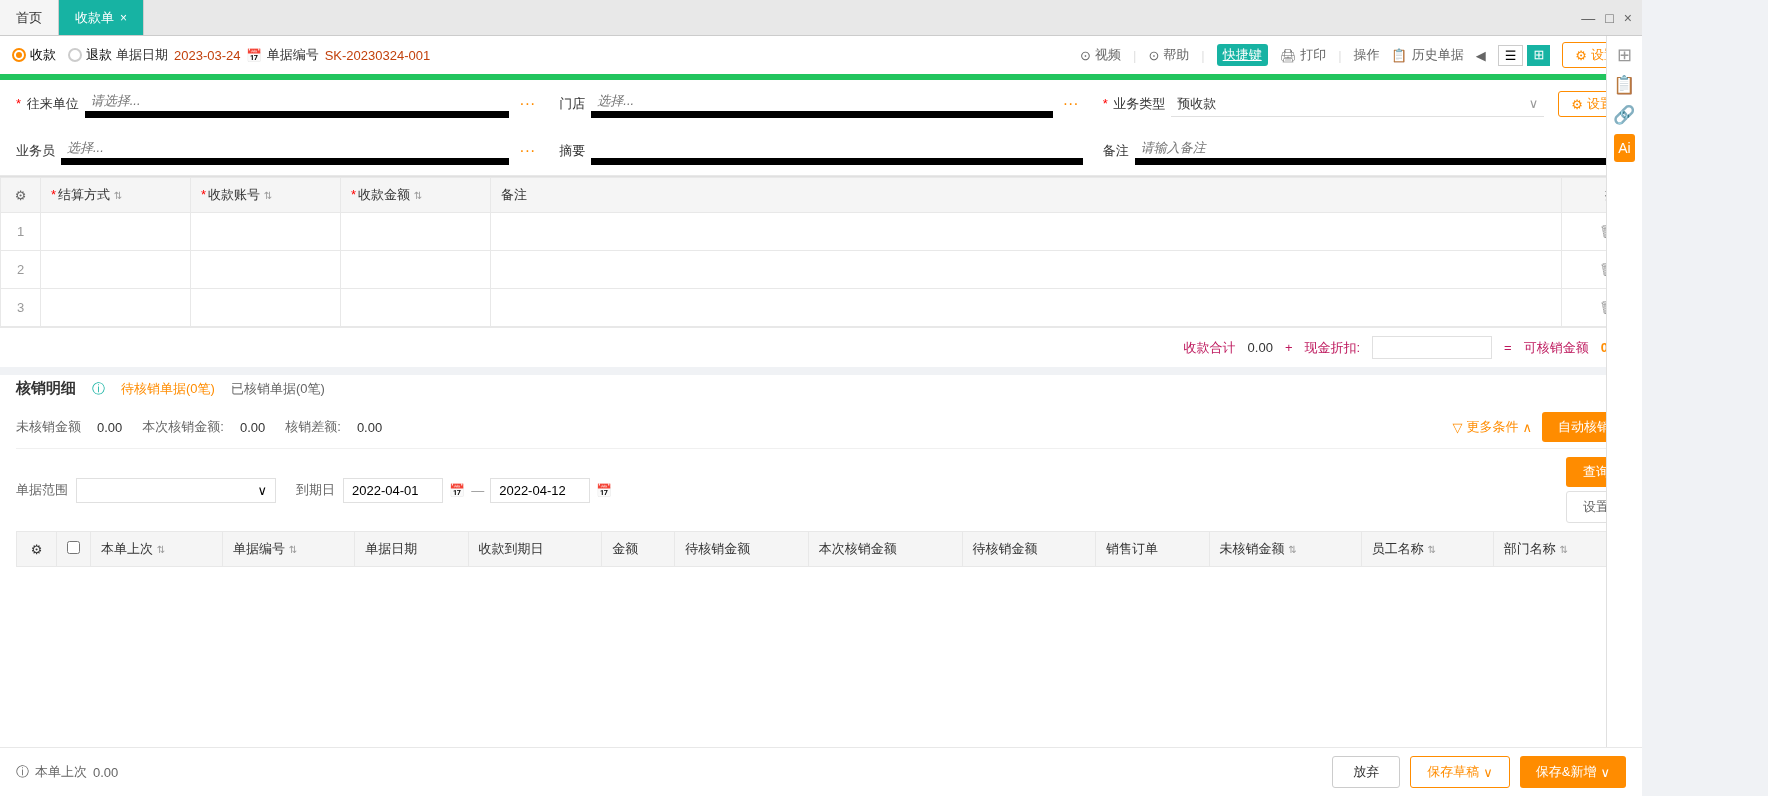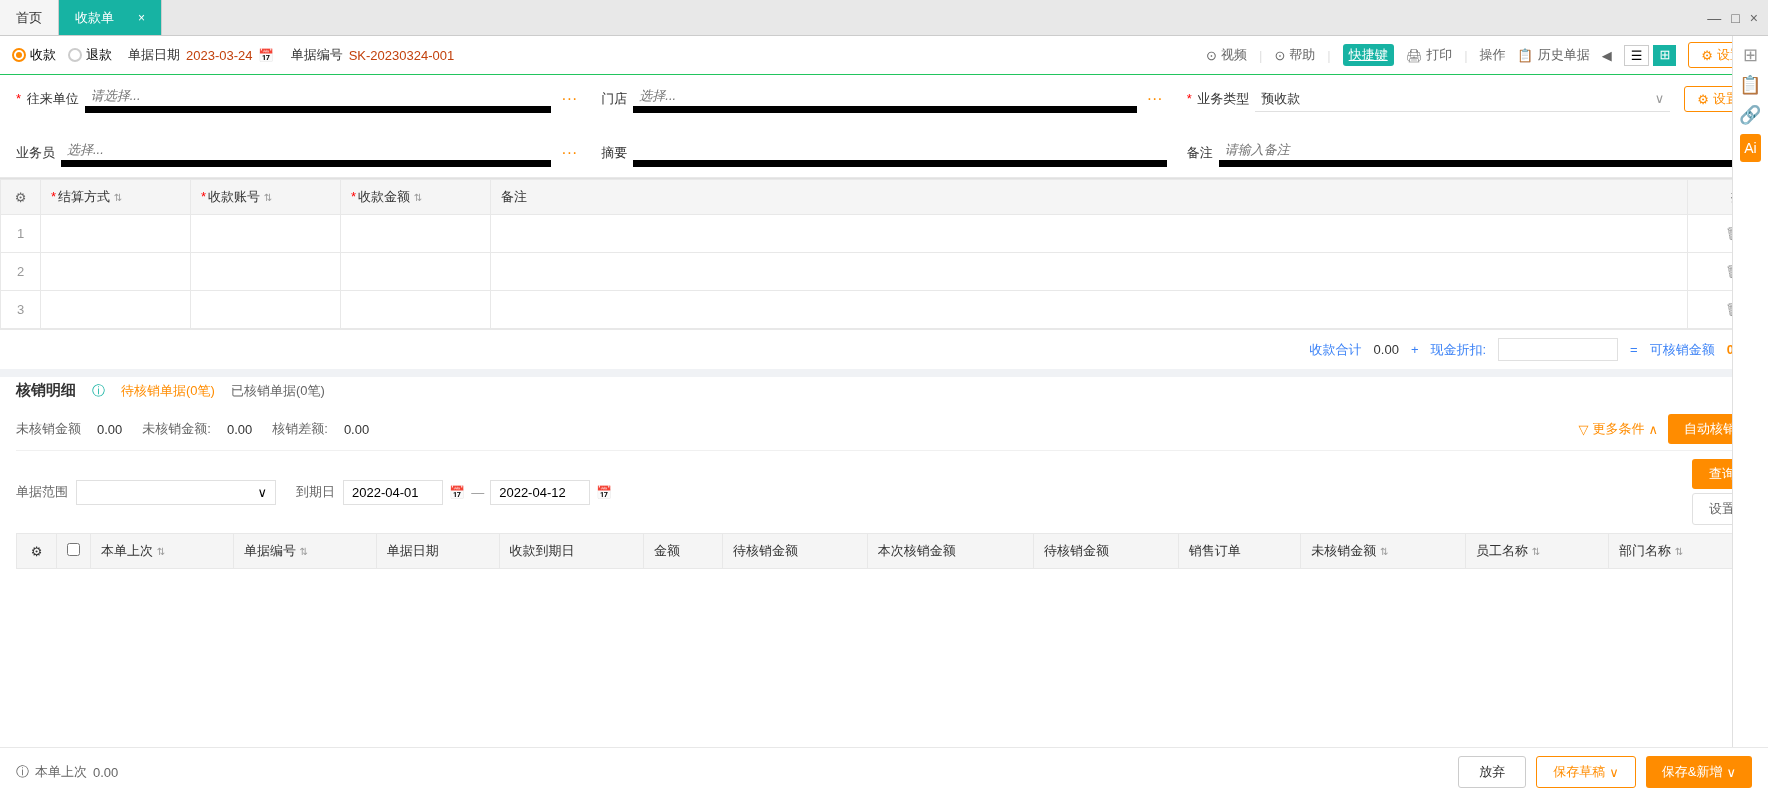--- a/index.html
+++ b/index.html
@@ -9,33 +9,33 @@
     .tab-bar {
       display: flex; align-items: center; background: #e8e8e8; height: 36px;
       border-bottom: 1px solid #ccc;
     }
     .tab-home {
       padding: 0 16px; height: 100%; display: flex; align-items: center;
       background: #f5f5f5; color: #333; cursor: pointer; border-right: 1px solid #ccc;
     }
     .tab-active {
       padding: 0 16px; height: 100%; display: flex; align-items: center;
-      background: #17b3a3; color: #fff; cursor: pointer; border-right: 1px solid #ccc; gap: 24px;
+      background: #17b3a3; color: #fff; cursor: pointer; border-right: 1px solid #ccc; gap: 6px;
     }
     .tab-close { font-size: 12px; cursor: pointer; }
     .tab-bar-right { margin-left: auto; display: flex; align-items: center; padding-right: 10px; gap: 10px; }
     .win-btn { cursor: pointer; font-size: 14px; color: #666; }
 
     
     .main-content { background: #fff; height: calc(796px - 36px); display: flex; flex-direction: column; }
 
     
     .toolbar {
-      display: flex; align-items: center; padding: 6px 12px; border-bottom: 1px solid #22c55e;
-      background: #fff; gap: 16px;
+      display: flex; align-items: center; padding: 6px 12px; border-bottom: 6px solid #22c55e;
+      background: #fff; gap: 4px;
     }
     .radio-group { display: flex; align-items: center; gap: 12px; }
     .radio-item { display: flex; align-items: center; gap: 4px; cursor: pointer; }
     .radio-dot { width: 14px; height: 14px; border-radius: 50%; border: 2px solid #ccc; display: flex; align-items: center; justify-content: center; }
     .radio-dot.active { border-color: #ff8c00; }
     .radio-dot.active::after { content: ''; width: 6px; height: 6px; background: #ff8c00; border-radius: 50%; }
     .doc-date { display: flex; align-items: center; gap: 6px; }
     .doc-num { display: flex; align-items: center; gap: 6px; }
     .label-text { color: #333; }
     .value-text { color: #c2410c; font-weight: 500; }
@@ -45,21 +45,21 @@
     .action-icon-box { background: #17b3a3; color: #fff; padding: 2px 6px; border-radius: 3px; font-size: 12px; text-decoration: underline; }
     .settings-btn {
       border: 1px solid #ff8c00; color: #ff8c00; padding: 3px 12px; border-radius: 3px;
       cursor: pointer; display: flex; align-items: center; gap: 4px;
     }
     .nav-arrows { display: flex; align-items: center; gap: 4px; color: #666; cursor: pointer; }
 
     
     .form-area {
       padding: 10px 16px; border-bottom: 1px solid #e8e8e8; background: #fff;
-      display: flex; flex-direction: column; gap: 26px;
+      display: flex; flex-direction: column; gap: 19px;
     }
     .form-row { display: flex; align-items: center; gap: 20px; }
     .form-field { display: flex; align-items: center; gap: 6px; flex: 1; }
     .field-label { color: #333; white-space: nowrap; }
     .required { color: #f00; margin-right: 2px; }
     .field-input {
       flex: 1; border: none; border-bottom: 7px solid #000000; padding: 3px 6px;
       color: #a16207; outline: none; min-width: 0; font-style: italic;
     }
     .more-btn { color: #ff8c00; cursor: pointer; font-size: 16px; padding: 0 4px; }
@@ -83,21 +83,21 @@
     .gear-th { text-align: center; color: #666; }
     .row-num { text-align: center; color: #999; }
     .action-cell { display: flex; gap: 6px; align-items: center; justify-content: flex-end; }
     .action-btn { color: #999; cursor: pointer; }
 
     
     .summary-row {
       display: flex; align-items: center; justify-content: flex-end;
       padding: 8px 16px; border-top: 1px solid #e8e8e8; background: #fff; gap: 12px;
     }
-    .summary-label { color: #3b82f6; }
+    .summary-label { color: #be185d; }
     .summary-value { color: #333; font-weight: 500; }
     .summary-orange { color: #ff8c00; font-weight: bold; }
     .summary-input {
       border: 1px solid #e0e0e0; padding: 3px 8px; width: 120px; outline: none;
     }
 
     
     .section-sep { height: 8px; background: #f0f2f5; }
 
     
@@ -162,21 +162,21 @@
       border-radius: 3px; cursor: pointer; display: flex; align-items: center; gap: 4px;
     }
     .btn-save-new {
       background: #ff8c00; color: #fff; border: none; padding: 6px 16px;
       border-radius: 3px; cursor: pointer; display: flex; align-items: center; gap: 4px;
     }
   </style>
 </head>
 <body>
 
-<div style="position: relative; width: 1768px; height: 796px; overflow: hidden;">
+<div style="position: relative; width: 1642px; height: 796px; overflow: hidden;">
 
   <div class="tab-bar">
     <div class="tab-home">
       <span>首页</span>
     </div>
     <div class="tab-active">
       <span>收款单</span>
       <span class="tab-close">×</span>
     </div>
     <div class="tab-bar-right">
@@ -394,21 +394,21 @@
         <span class="verify-tab">待核销单据(0笔)</span>
         <span class="verify-tab-inactive">已核销单据(0笔)</span>
       </div>
 
       <div class="verify-stats">
         <div class="stat-item">
           <span class="stat-label">未核销金额</span>
           <span class="stat-value">0.00</span>
         </div>
         <div class="stat-item">
-          <span class="stat-label">未核销金额:</span>
+          <span class="stat-label">本次核销金额:</span>
           <span class="stat-value">0.00</span>
         </div>
         <div class="stat-item">
           <span class="stat-label">核销差额:</span>
           <span class="stat-value">0.00</span>
         </div>
         <div class="verify-toolbar-right" style="margin-left:auto; display:flex; align-items:center; gap:10px;">
           <div class="filter-btn">
             <span>▽</span>
             <span>更多条件</span>

